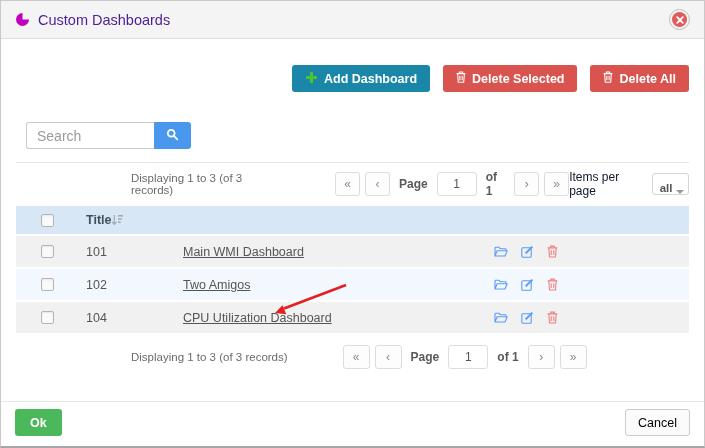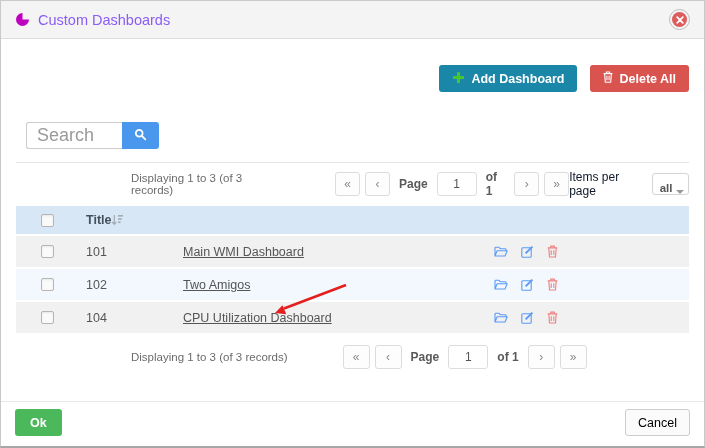--- a/index.html
+++ b/index.html
@@ -8,21 +8,21 @@
     position:relative; width:705px; height:448px; background:#fff;
     border:1px solid #c9c9c9; border-bottom:2px solid #a6a6a6;
     display:flex; flex-direction:column; overflow:hidden;
   }
   
   .modal-header {
     height:38px; background:#f4f4f4; border-bottom:1px solid #ddd;
     display:flex; align-items:center; padding:0 14px; flex:0 0 auto;
   }
   .pie-icon { display:inline-flex; margin-right:8px; }
-  .modal-title { font-size:14.5px; color:#8b5cf6; }
+  .modal-title { font-size:14.5px; color:#4c1d95; }
   .close-btn {
     margin-left:auto; width:21px; height:21px; border-radius:50%;
     border:1px solid #bdbdbd; background:transparent; padding:2px;
     display:flex; align-items:center; justify-content:center; cursor:pointer;
   }
   .close-btn-inner {
     width:15px; height:15px; border-radius:50%; background:#dd5c5c;
     display:flex; align-items:center; justify-content:center;
   }
   
@@ -32,22 +32,22 @@
     border:none; border-radius:3px; height:27px; padding:0 13px;
     display:inline-flex; align-items:center; gap:6px;
     font-family:"Liberation Sans", sans-serif;
     font-size:12.5px; font-weight:bold; color:#fff; cursor:pointer; white-space:nowrap;
   }
   .btn-refresh { background:#57bf63; }
   .btn-add { background:#1b87a8; }
   .btn-danger { background:#d9534f; }
   .search-row { margin:30px 0 0 25px; display:flex; height:27px; }
   .search-input {
-    width:96px; height:27px; border:1px solid #ccc; border-right:none;
-    border-radius:3px 0 0 3px; padding:0 10px; font-size:18px; color:#ef4444; outline:none;
+    width:128px; height:27px; border:1px solid #ccc; border-right:none;
+    border-radius:3px 0 0 3px; padding:0 10px; font-size:14px; color:#ef4444; outline:none;
     font-family:"Liberation Sans", sans-serif;
   }
   .search-input::placeholder { color:#9a9a9a; }
   .search-btn {
     width:37px; height:27px; background:#4a97ee; border:none; border-radius:0 3px 3px 0;
     display:flex; align-items:center; justify-content:center; cursor:pointer;
   }
   .divider { margin:13px 15px 0; border-top:1px solid #e5e5e5; }
   
   .pag-row { margin:7px 15px 0; height:28px; display:flex; align-items:center; }
@@ -136,20 +136,28 @@
             </svg>
         </span>
         <span>Add Dashboard</span>
       </button>
       <button class="btn btn-danger">
         <span>
           <svg width="10" height="12" viewBox="0 0 10 12">
               <path d="M0.6 2.6 H9.4 M3.4 2.6 V1 H6.6 V2.6 M1.6 2.6 L2.3 11.2 H7.7 L8.4 2.6 M3.9 4.7 V9.3 M6.1 4.7 V9.3" fill="none" stroke="#fff" stroke-width="1.1"></path>
             </svg>
         </span>
+        <span>Delete Selected</span>
+      </button>
+      <button class="btn btn-danger">
+        <span>
+          <svg width="10" height="12" viewBox="0 0 10 12">
+              <path d="M0.6 2.6 H9.4 M3.4 2.6 V1 H6.6 V2.6 M1.6 2.6 L2.3 11.2 H7.7 L8.4 2.6 M3.9 4.7 V9.3 M6.1 4.7 V9.3" fill="none" stroke="#fff" stroke-width="1.1"></path>
+            </svg>
+        </span>
         <span>Delete All</span>
       </button>
     </div>
 
     <div class="search-row">
       <input class="search-input" type="text" placeholder="Search" style="">
       <button class="search-btn">
         <span>
           <svg width="13" height="13" viewBox="0 0 13 13">
               <circle cx="5.2" cy="5.2" r="3.4" fill="none" stroke="#fff" stroke-width="1.8"></circle>

